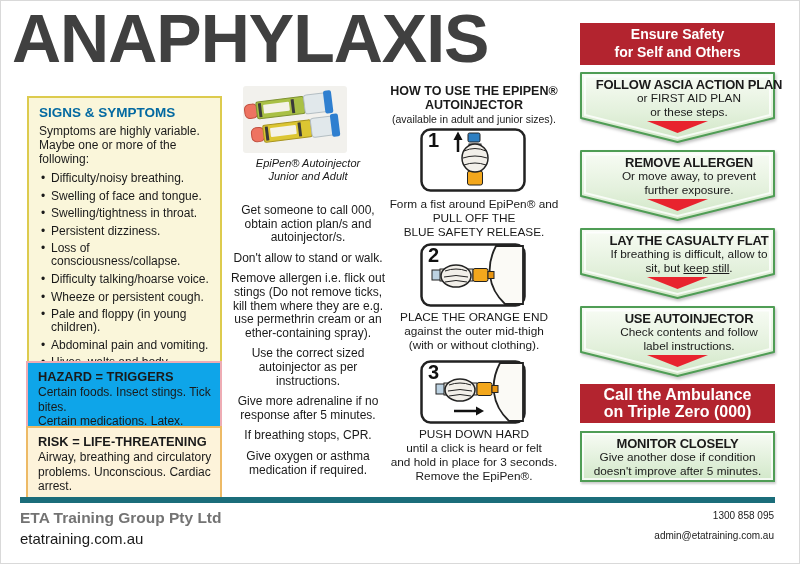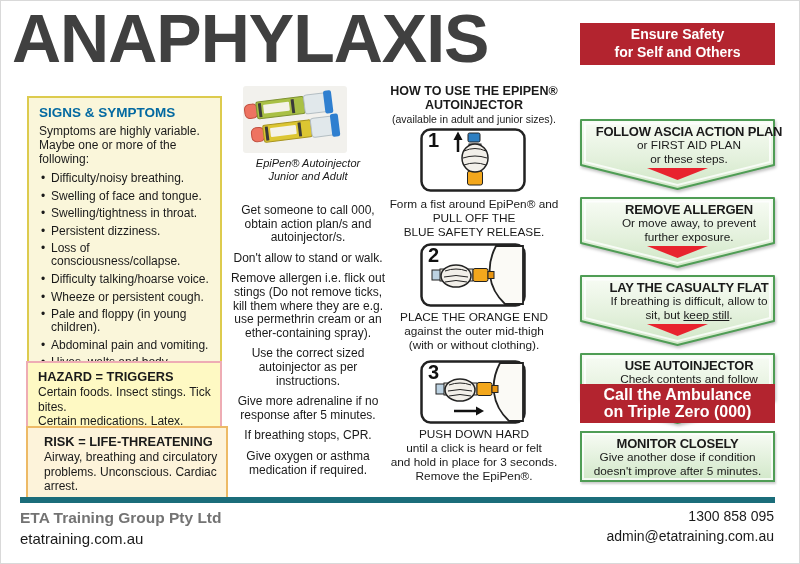--- a/index.html
+++ b/index.html
@@ -13,24 +13,24 @@
   .title{position:absolute;left:12px;top:0px;font-size:68px;font-weight:bold;
     letter-spacing:-1px;color:#404040;line-height:76px;}
   
   .signs-box{position:absolute;left:27px;top:96px;width:172px;background:#faf6da;
     border:2px solid #ddcb4e;padding:7px 9px 5px 10px;}
   .signs-head{color:#0369a1;font-size:13.5px;font-weight:bold;margin-bottom:4px;}
   .signs-intro{font-size:12px;line-height:14px;margin-bottom:6px;}
   .signs-box ul{list-style:none;margin:0;padding:0;}
   .signs-box li{position:relative;font-size:12px;line-height:13px;margin-bottom:4.6px;padding-left:12px;}
   .signs-box li::before{content:"•";position:absolute;left:2px;top:0;}
-  .hazard-box{position:absolute;left:26px;top:361px;width:174px;background:#fef9c3;
+  .hazard-box{position:absolute;left:26px;top:361px;width:174px;background:#0ea5e9;
     border:2px solid #eeacb4;padding:6px 8px 6px 10px;}
   .risk-box{position:absolute;left:26px;top:426px;width:174px;background:#fdf3da;
-    border:2px solid #edba66;padding:6px 8px 6px 16px;}
+    border:2px solid #edba66;padding:6px 8px 6px 10px;}
   .mini-head{font-size:12.8px;font-weight:bold;margin-bottom:1px;}
   .mini-text{font-size:12px;line-height:14.6px;}
   
   .epipen-photo{position:absolute;left:243px;top:86px;width:104px;height:67px;}
   .epipen-caption{position:absolute;left:228px;top:157px;width:160px;text-align:center;
     font-style:italic;font-size:11px;line-height:13px;}
   .mid-paras{position:absolute;left:228px;top:204px;width:160px;text-align:center;}
   .mid-paras p{font-size:12px;line-height:13.6px;margin:0 0 7px 0;}
   
   .howto-head{position:absolute;left:384px;top:84px;width:180px;text-align:center;
@@ -40,37 +40,37 @@
   .step-num{position:absolute;left:8px;top:1px;font-size:20px;font-weight:bold;color:#111;}
   .step-cap{position:absolute;left:383px;width:182px;text-align:center;font-size:11.8px;line-height:14px;}
   #step1-img{top:128px;} #step1-cap{top:197px;}
   #step2-img{top:243px;} #step2-cap{top:310px;}
   #step3-img{top:360px;} #step3-cap{top:427px;}
   
   .red-box{position:absolute;left:580px;width:195px;background:#b3242f;color:#fff;
     font-weight:bold;text-align:center;}
   #safety-header{top:23px;height:39px;font-size:14px;line-height:17.5px;padding-top:3px;}
   #call-ambulance{top:384px;height:37px;font-size:16px;line-height:17px;padding-top:2px;}
-  .arrow{position:absolute;left:580px;width:218px;height:72px;margin-top:47px;}
+  .arrow{position:absolute;left:580px;width:218px;height:72px;}
   .arrow svg{position:absolute;left:0;top:0;filter:drop-shadow(1px 2px 1.5px rgba(0,0,0,.25));}
   .arrow-text{position:absolute;left:0;right:0;top:5px;text-align:center;}
   .arrow-title{font-size:13px;font-weight:bold;letter-spacing:-0.2px;}
   .arrow-line{font-size:11.8px;line-height:13.5px;}
   #arrow1{top:72px;} #arrow2{top:150px;} #arrow3{top:228px;} #arrow4{top:306px;}
   .u{text-decoration:underline;}
   .monitor-box{position:absolute;left:580px;top:431px;width:191px;height:44px;
     border:2px solid #4f9d55;background:linear-gradient(#f7fbf4,#d2e8c9);text-align:center;
     padding-top:3px;box-shadow:inset 0 0 0 2px rgba(255,255,255,.75),1px 2px 2px rgba(0,0,0,.2);}
   
   .footer-bar{position:absolute;left:20px;top:497px;width:755px;height:6px;background:#1b6d7a;}
   .footer-left{position:absolute;left:20px;top:507px;}
   .footer-company{font-size:15.5px;font-weight:bold;color:#737373;line-height:21px;}
   .footer-site{font-size:15px;color:#1a1a1a;line-height:21px;}
   .footer-right{position:absolute;right:26px;top:506px;text-align:right;}
-  .footer-right div{font-size:14px;line-height:20px;color:#1a1a1a;}
+  .footer-right div{font-size:10px;line-height:20px;color:#1a1a1a;}
 </style>
 </head>
 <body>
 
 <div id="poster">
 
   <svg width="0" height="0" style="position:absolute">
     <defs>
       <linearGradient id="gg" x1="0" y1="0" x2="0" y2="1">
         <stop offset="0" stop-color="#f8fcf5"></stop>

